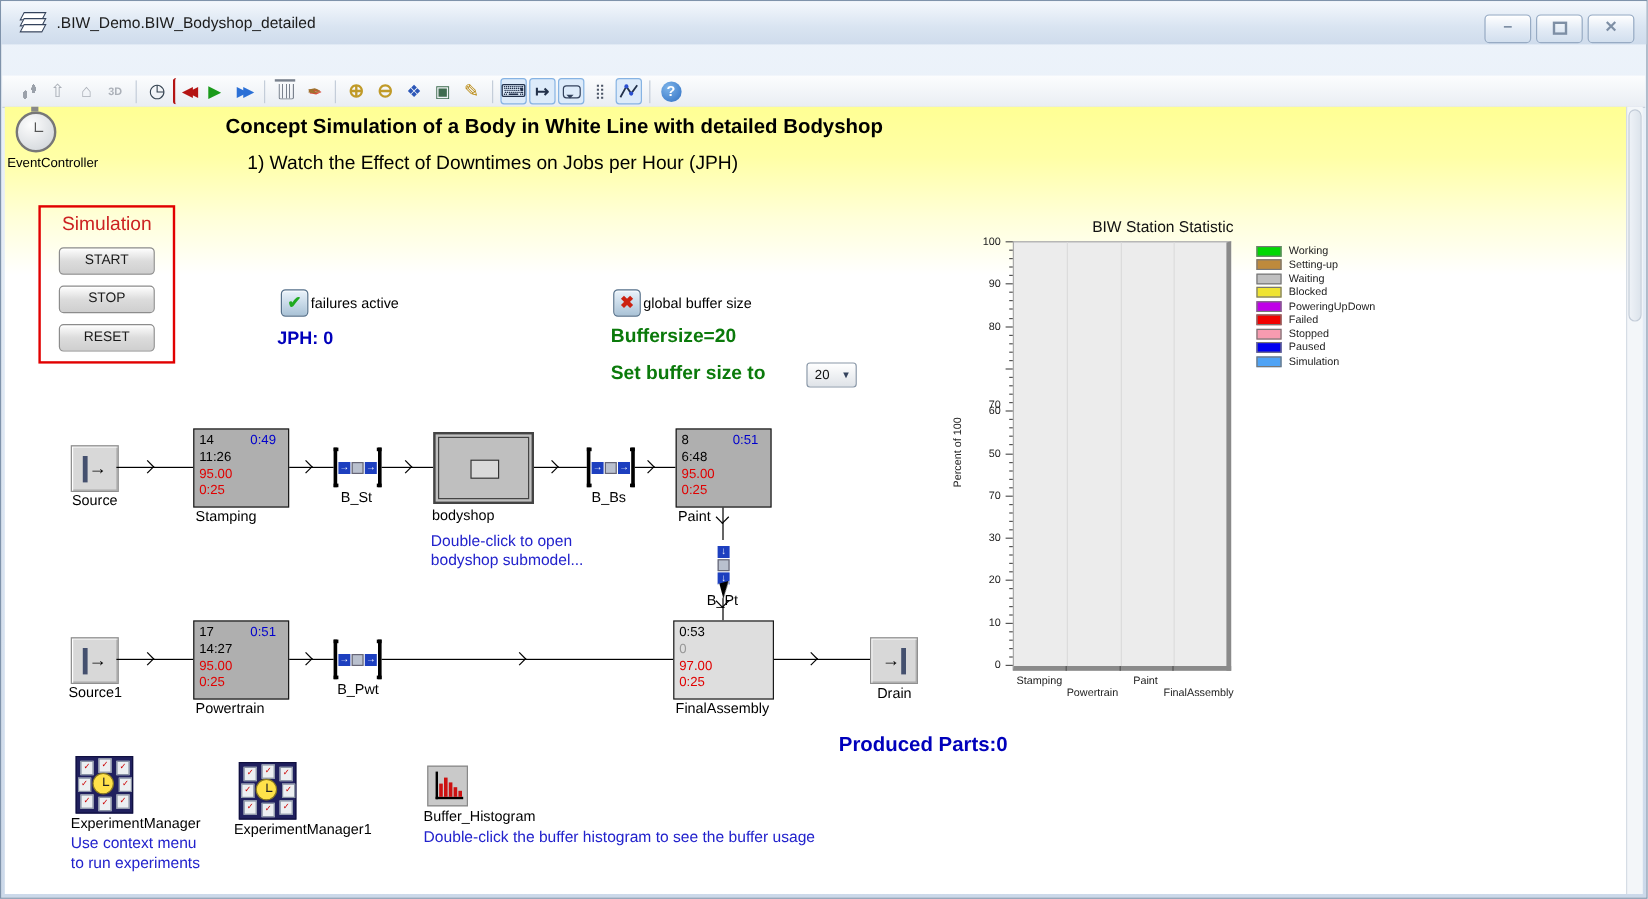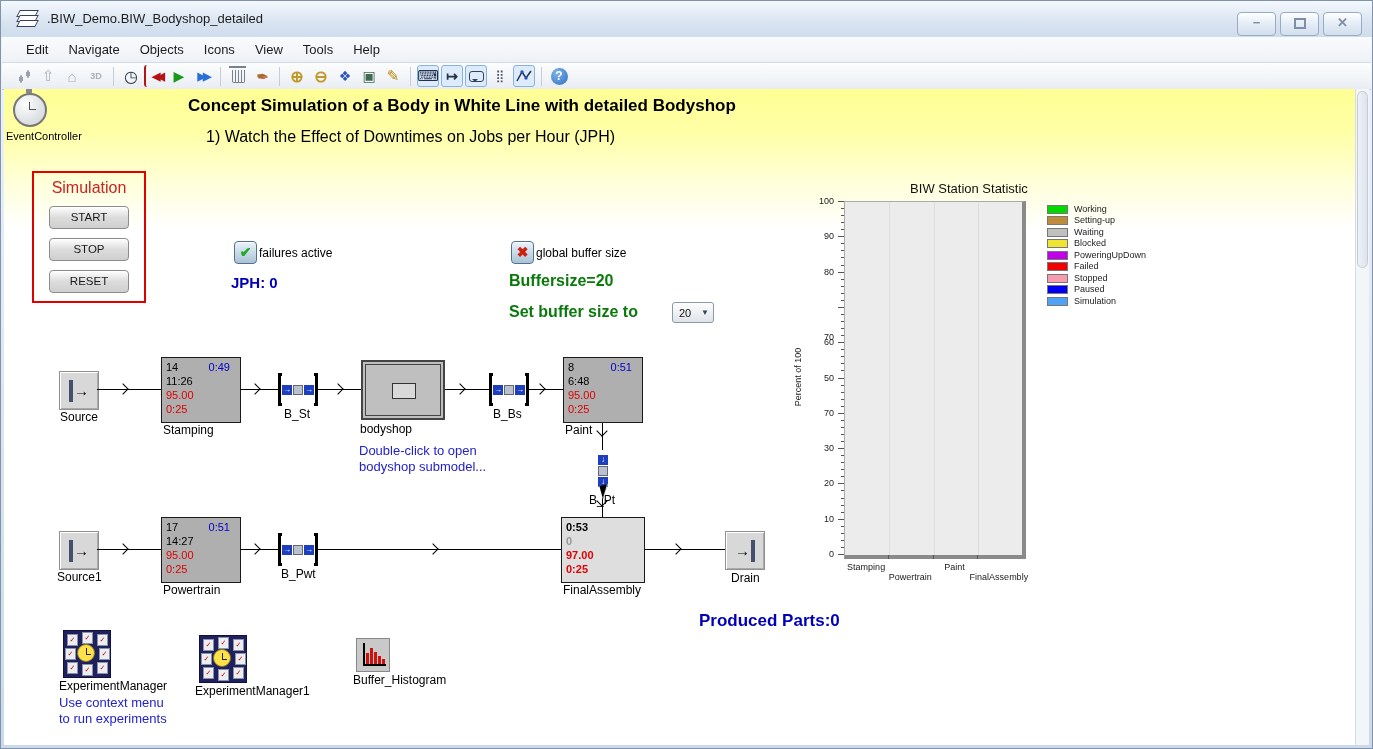--- a/index.html
+++ b/index.html
@@ -87,21 +87,21 @@
     background:linear-gradient(#ffffff,#dfe3e8);font-size:11px;color:#111;box-sizing:border-box;}
   .dd .v{position:absolute;left:6px;top:4px;}
   .dd .c{position:absolute;right:4px;top:5px;font-size:8px;color:#33425c;}
   
   .hl{position:absolute;height:1px;background:#000;}
   .vl{position:absolute;width:1px;background:#000;}
   .ch{position:absolute;width:7px;height:7px;border-top:1.5px solid #000;border-right:1.5px solid #000;transform:rotate(45deg);}
   .chd{position:absolute;width:7px;height:7px;border-top:1.5px solid #000;border-right:1.5px solid #000;transform:rotate(135deg);}
   .station{position:absolute;width:80px;height:66px;background:#afafaf;border:1px solid #1a1a1a;
     font-size:11px;line-height:14px;padding:2px 4px;box-sizing:border-box;color:#000;}
-  .station.light{background:#dedede;font-weight:bold;}
+  .station.light{background:#dedede;}
   .srow{display:flex;justify-content:space-between;padding-right:6px;}
   .tblue{color:#0000cc;}
   .tred{color:#e00000;}
   .tgray{color:#989898;}
   .sd-box{position:absolute;width:38px;height:37px;background:#d8d8d8;border:1px solid #909090;
     box-shadow:1px 1px 0 #fff inset, -1px -1px 0 #aaa inset;display:flex;align-items:center;justify-content:center;gap:1px;}
   .sd-bar{width:4px;height:22px;background:#44506e;}
   .sd-arrow{font-size:15px;font-weight:bold;color:#000;line-height:10px;}
   .buf{position:absolute;width:40px;height:33px;display:flex;align-items:center;justify-content:space-between;}
   .buf .bk{width:8px;height:100%;box-sizing:border-box;}
@@ -165,29 +165,20 @@
         <i style="top:0"></i>
         <i style="top:5px"></i>
         <i style="top:10px"></i>
       </span>
     <span class="title-text">.BIW_Demo.BIW_Bodyshop_detailed</span>
     <span class="winbtn" style="right:96px">−</span>
     <span class="winbtn" style="right:53px"><span class="restore-glyph"></span></span>
     <span class="winbtn" style="right:10px">✕</span>
   </div>
 
-  <div class="menubar">
-    <span class="menu-item">Edit</span>
-    <span class="menu-item">Navigate</span>
-    <span class="menu-item">Objects</span>
-    <span class="menu-item">Icons</span>
-    <span class="menu-item">View</span>
-    <span class="menu-item">Tools</span>
-    <span class="menu-item">Help</span>
-  </div>
 
   <div class="toolbar">
     <span class="tbi dis">
         <span class="fp" style="width:20px;height:20px"></span>
       </span>
     <span class="tbi dis">⇧</span>
     <span class="tbi dis">⌂</span>
     <span class="tbi dis i-3d">3D</span>
     <span class="sep"></span>
     <span class="tbi i-stopwatch">◷</span>
@@ -430,20 +421,21 @@
         <span class="ay"></span>
       <span class="bars">
           <i style="height:11px"></i>
           <i style="height:16px"></i>
           <i style="height:12px"></i>
           <i style="height:8px"></i>
           <i style="height:5px"></i>
         </span>
     </div>
     <div class="abs objlabel" style="left:349px;top:584px">Buffer_Histogram</div>
+    <div class="abs bluenote" style="left:349px;top:601px">Double-click the buffer histogram to see the buffer usage</div>
 
     <div class="chart-title" style="left:840px;top:92px;width:250px">BIW Station Statistic</div>
     <div class="plot" style="left:840px;top:112px;width:177px;height:353px">
         <div class="gridv" style="left: 44.25px;"></div>
         <div class="gridv" style="left: 88.5px;"></div>
         <div class="gridv" style="left: 132.75px;"></div>
       </div>
     <div class="yaxis" style="left:795px;top:112px;height:353px">
         <div class="ytick major" style="top: 353px;"></div>
         <div class="ylab" style="top: 348px;">0</div>

